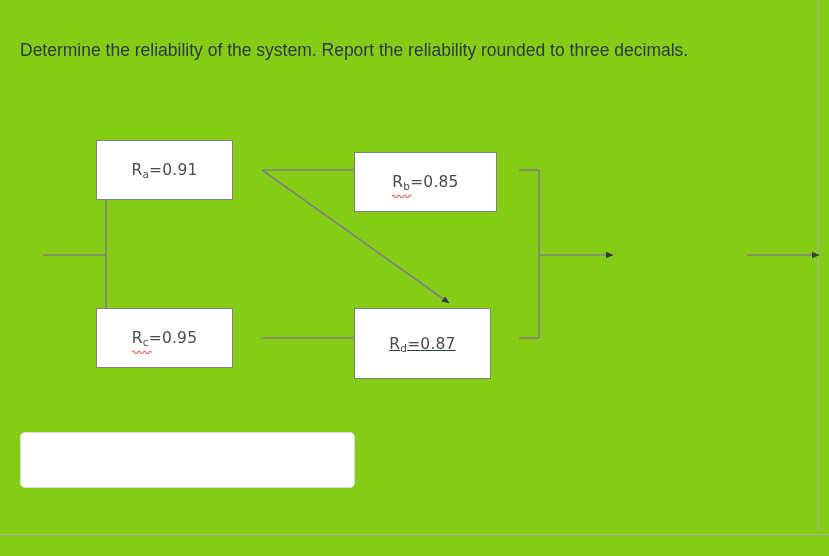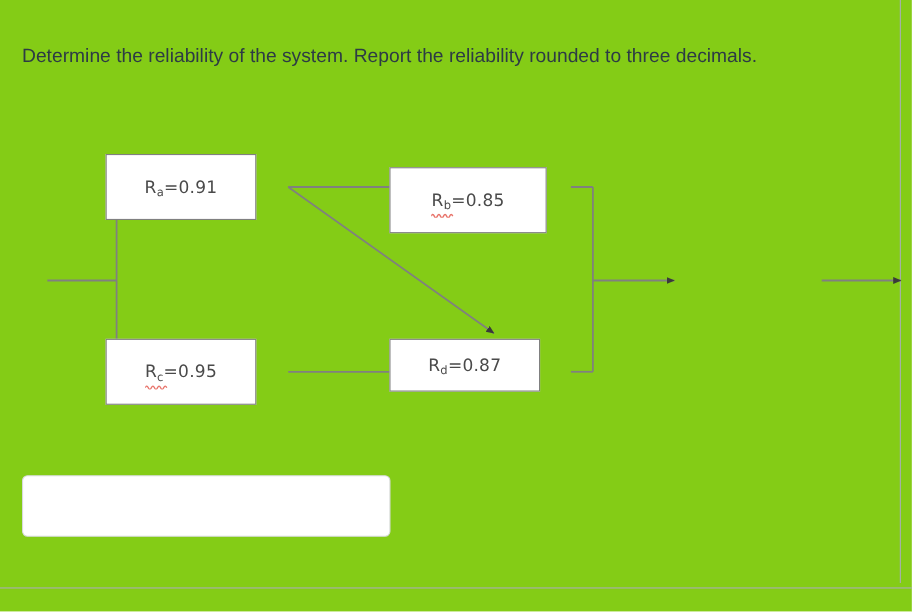--- a/index.html
+++ b/index.html
@@ -174,21 +174,21 @@
 
     <div class="node-box" style="left:96px; top:188px; width:137px; height:60px;">
       <span class="node-label">
         <span>R</span><sub>c</sub><span>=</span><span>0.95</span>
         <svg class="squiggle" viewBox="0 0 22 5">
           <path d="M0,3.5 Q1.4,0.6 2.8,3.5 T5.6,3.5 T8.4,3.5 T11.2,3.5 T14,3.5 T16.8,3.5 T19.6,3.5" fill="none" stroke="#e8736a" stroke-width="1.3"></path>
         </svg>
       </span>
     </div>
 
-    <div class="node-box" style="left:354px; top:188px; width:137px; height:48px;">
+    <div class="node-box" style="left:354px; top:188px; width:137px; height:71px;text-decoration:underline;">
       <span class="node-label">
         <span>R</span><sub>d</sub><span>=</span><span>0.87</span>
       </span>
     </div>
 
 
   </div>
 
   <input class="answer-input" type="text" placeholder="" style="">
 

